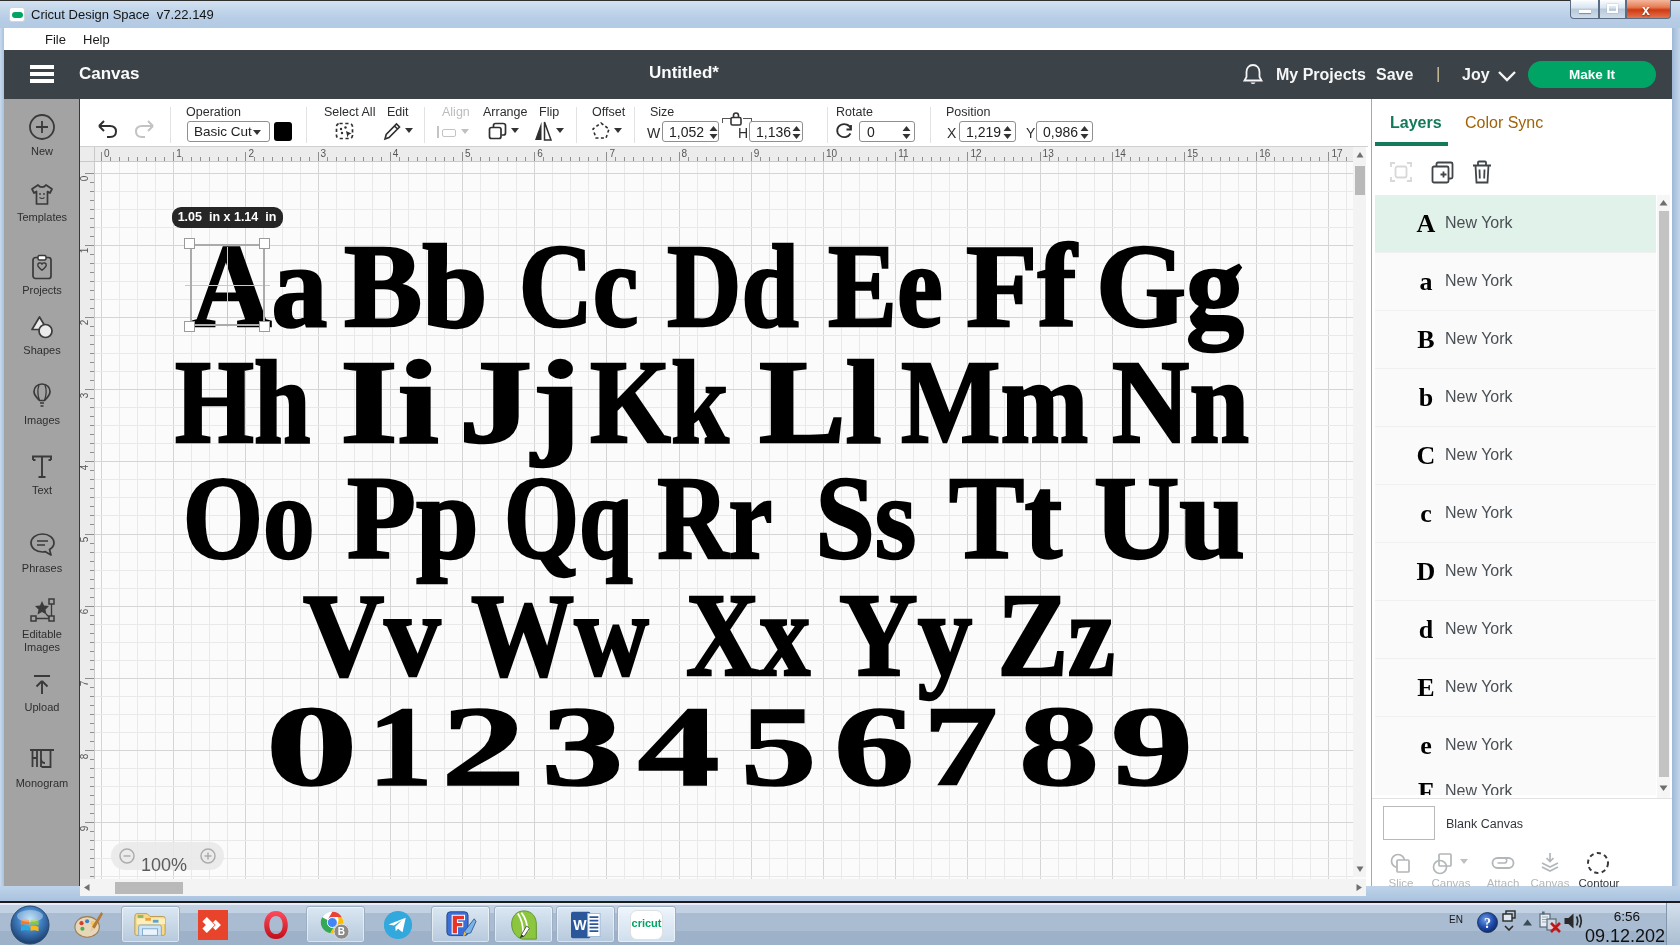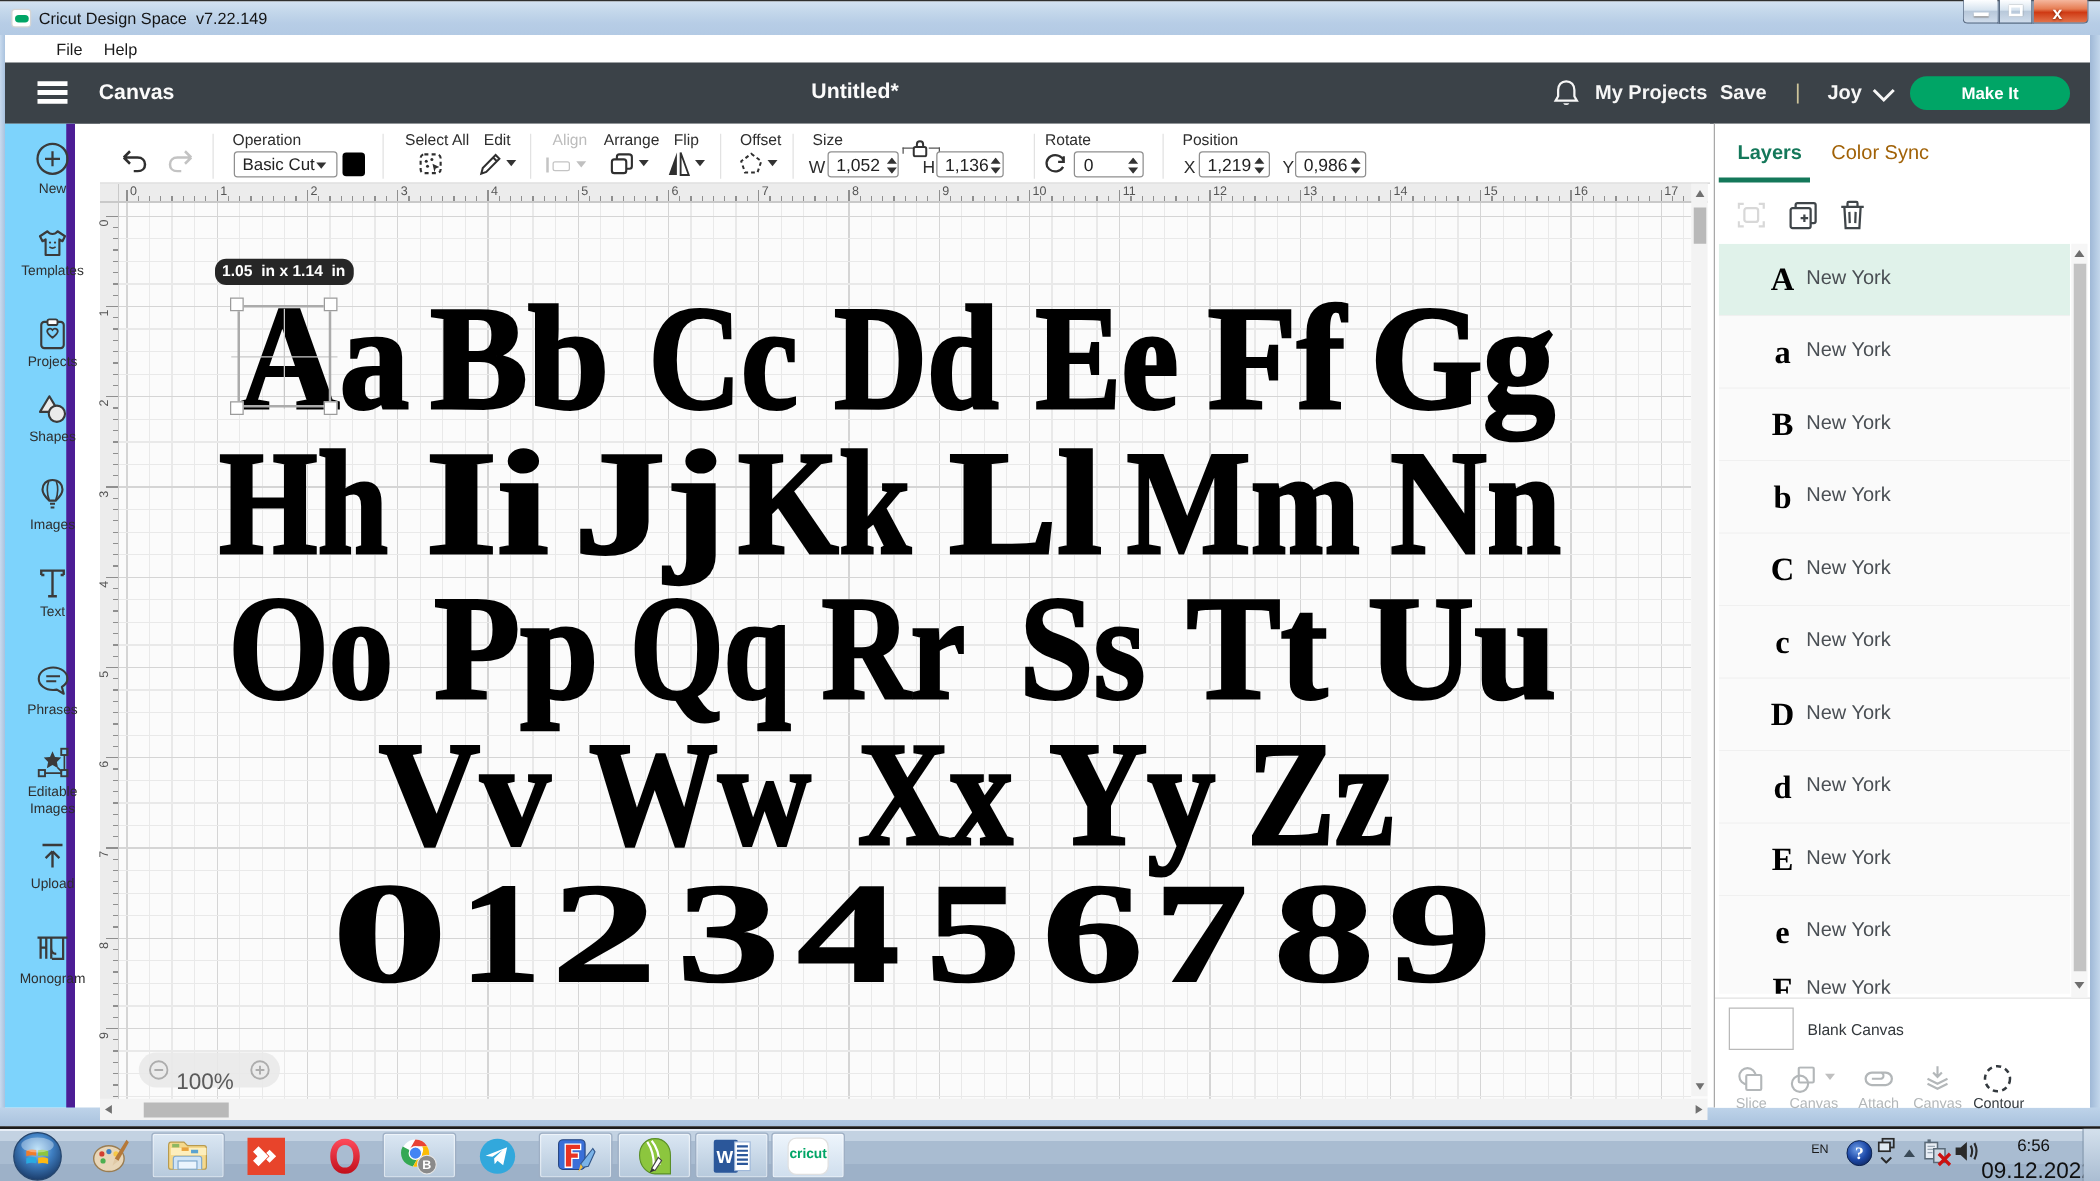--- a/index.html
+++ b/index.html
@@ -34,21 +34,21 @@
   color:#fff; font-size:13.5px; font-weight:bold; text-align:center; line-height:27px; }
 
 #toolbar { left:80px; top:99px; width:1288px; height:48px; background:#fff; border-bottom:1px solid #d0d0d0; }
 .tblabel { top:6px; font-size:12.5px; color:#2d2d2d; }
 .tblabel.dis { color:#bcbcbc; }
 .tbdiv { top:8px; width:1px; height:36px; background:#e2e2e2; }
 .tbinput { top:22px; height:21px; border:1px solid #8f8f8f; border-radius:3px; background:#fff; font-size:14px; color:#222; }
 .caret { width:0; height:0; border-left:4.5px solid transparent; border-right:4.5px solid transparent; border-top:5.5px solid #333; }
 .caret.dis { border-top-color:#c0c0c0; }
 
-#sidebar { left:4px; top:99px; width:56px; height:787px; background:#7dd3fc; border-right:7px solid #4c1d95; }
+#sidebar { left:4px; top:99px; width:76px; height:787px; background:#a3a3a3; border-right:1px solid #4c1d95; }
 .sbitem { left:0; width:76px; text-align:center; font-size:11px; color:#2e2e2e; }
 .sbico { display:block; margin:0 auto 4px auto; }
 
 #canvas { left:80px; top:147px; width:1286px; height:739px; background:#fbfbfb; }
 .rnum { position:absolute; font-size:10px; color:#555; }
 #vscroll { left:1273px; top:0; width:13px; height:730px; background:#f3f3f3; }
 #vthumb { left:1274.5px; top:19px; width:10px; height:29px; background:#b9b9b9; }
 #hscroll { left:0; top:732px; width:1286px; height:17px; background:#f3f3f3; }
 #hthumb { left:35px; top:734.5px; width:68px; height:12px; background:#b9b9b9; }
 #zoompill { left:31px; top:695px; width:113px; height:28px; background:#e9e9e9; opacity:.85; border-radius:14px; }

